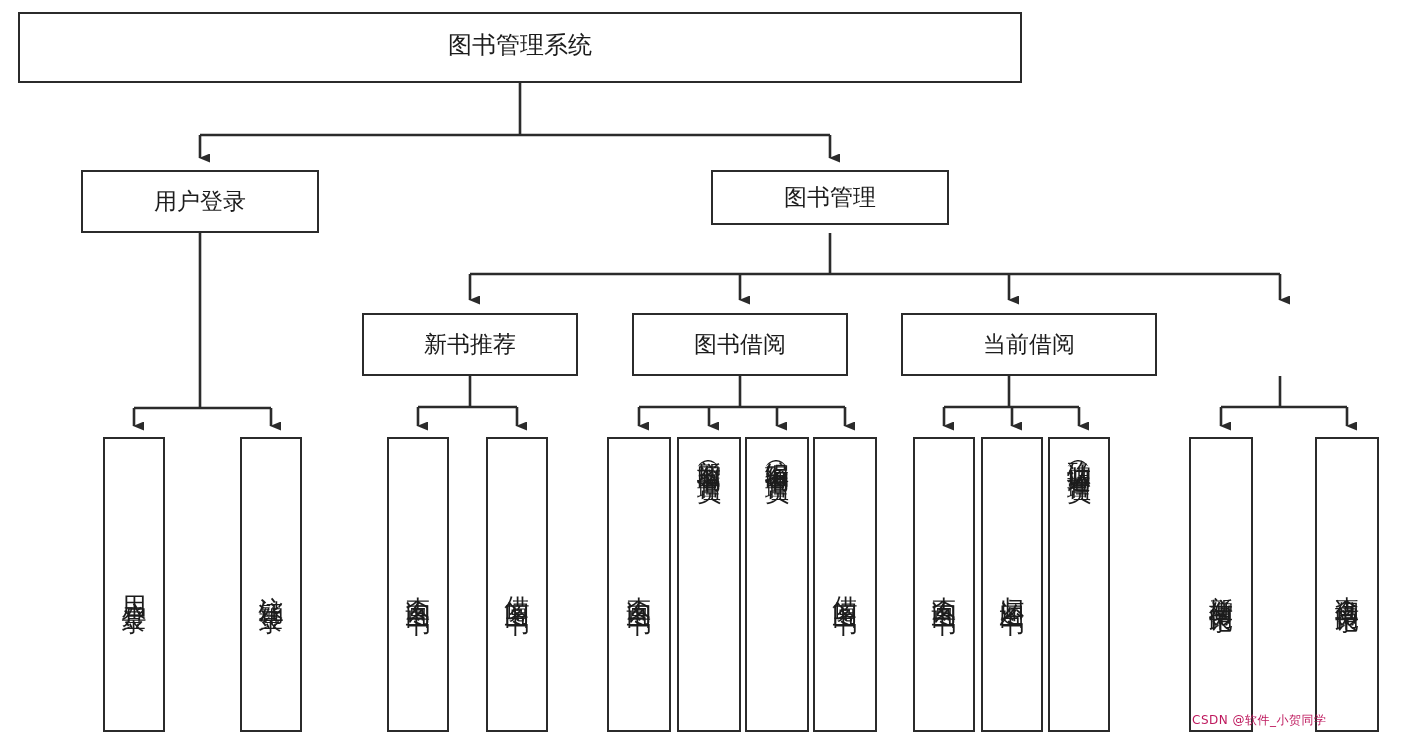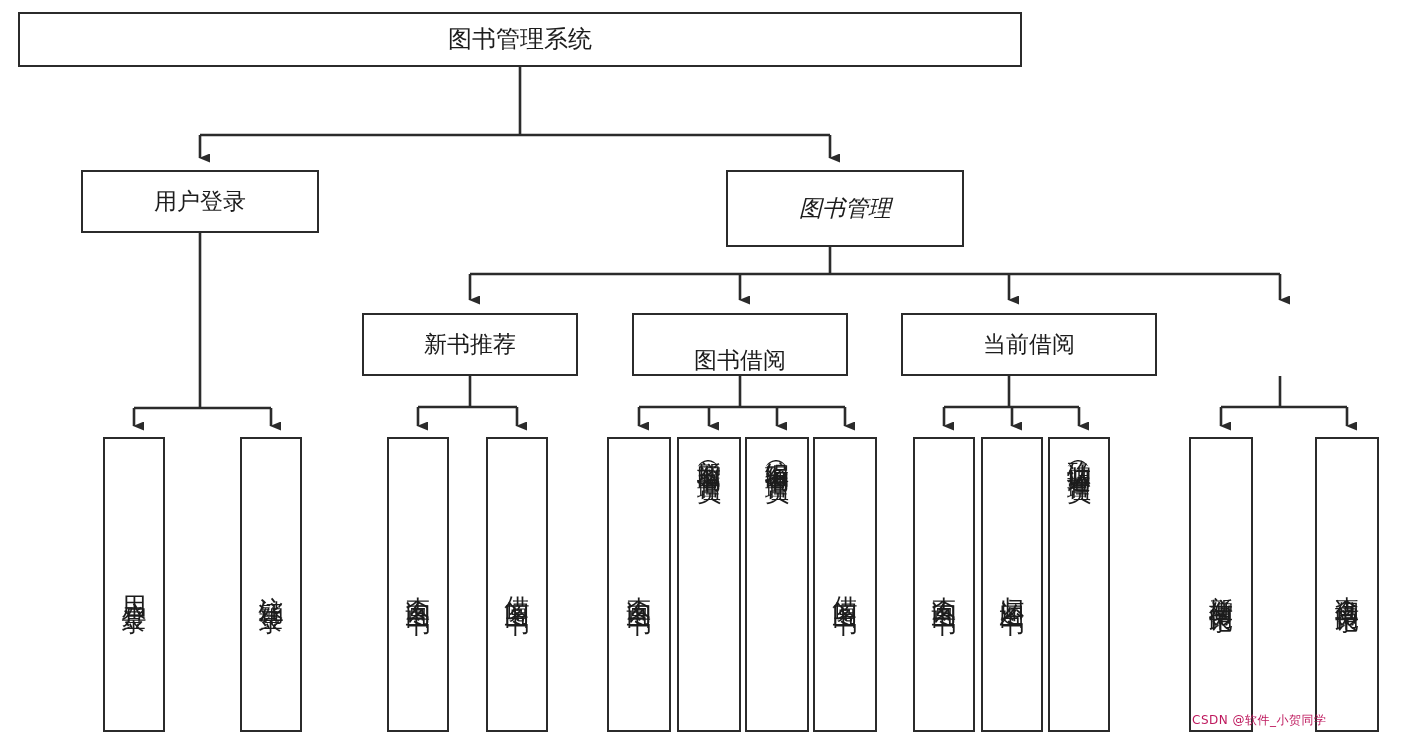--- a/index.html
+++ b/index.html
@@ -123,35 +123,35 @@
       <path d="M1012,407 L1012,426" marker-end="url(#arrowhead)"></path>
       <path d="M1079,407 L1079,426" marker-end="url(#arrowhead)"></path>
 
       <path d="M1280,376 L1280,407"></path>
       <path d="M1221,407 L1347,407"></path>
       <path d="M1221,407 L1221,426" marker-end="url(#arrowhead)"></path>
       <path d="M1347,407 L1347,426" marker-end="url(#arrowhead)"></path>
     </g>
   </svg>
 
-  <div class="node root horiz" style="left:18px; top:12px; width:1004px; height:55px;">
+  <div class="node root horiz" style="left:18px; top:12px; width:1004px; height:71px;font-family:Liberation Mono, monospace;">
     <span class="node-label">图书管理系统</span>
   </div>
 
   <div class="node horiz" style="left:81px; top:170px; width:238px; height:63px;">
     <span class="node-label">用户登录</span>
   </div>
-  <div class="node horiz" style="left:726px; top:170px; width:238px; height:77px;font-style:italic;">
+  <div class="node horiz" style="left:711px; top:170px; width:238px; height:55px;">
     <span class="node-label">图书管理</span>
   </div>
 
   <div class="node horiz" style="left:362px; top:313px; width:216px; height:63px;">
     <span class="node-label">新书推荐</span>
   </div>
-  <div class="node horiz" style="left:632px; top:313px; width:216px; height:63px;align-items:flex-end;">
+  <div class="node horiz" style="left:632px; top:313px; width:216px; height:63px;">
     <span class="node-label">图书借阅</span>
   </div>
   <div class="node horiz" style="left:901px; top:313px; width:256px; height:63px;">
     <span class="node-label">当前借阅</span>
   </div>
 
   <div class="node vert" style="left:103px; top:437px; width:62px; height:295px; align-items:center;">
     <span class="node-label">用户登录</span>
   </div>
   <div class="node vert" style="left:240px; top:437px; width:62px; height:295px; align-items:center;">

